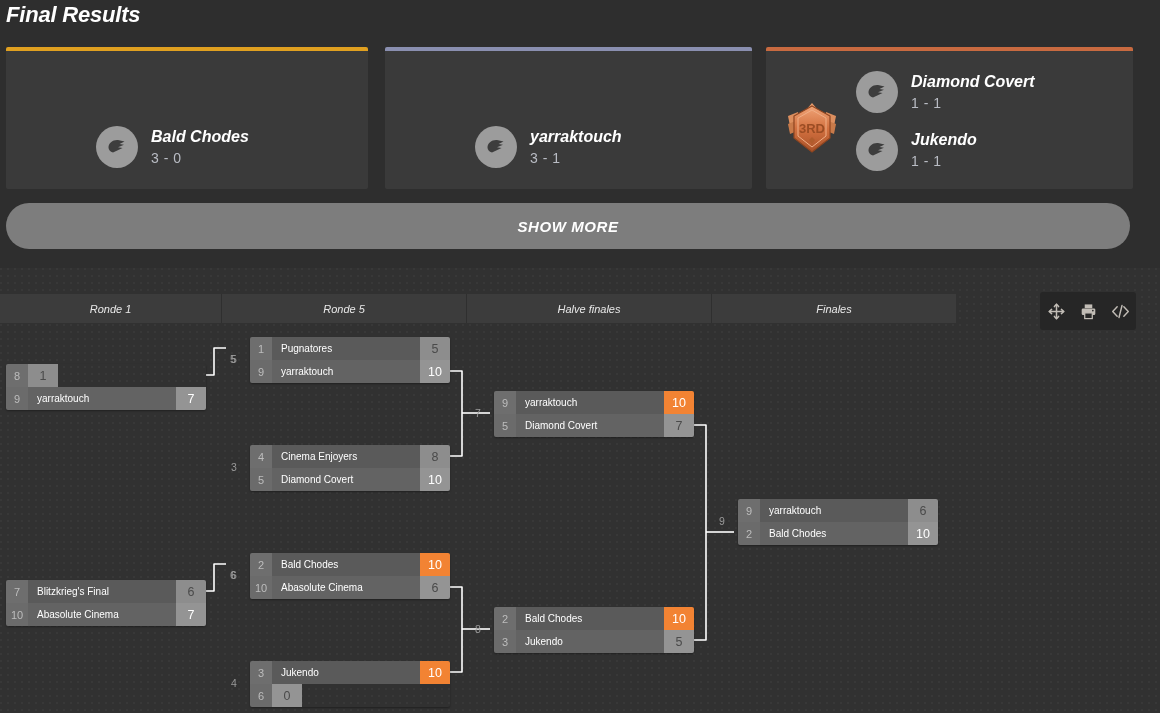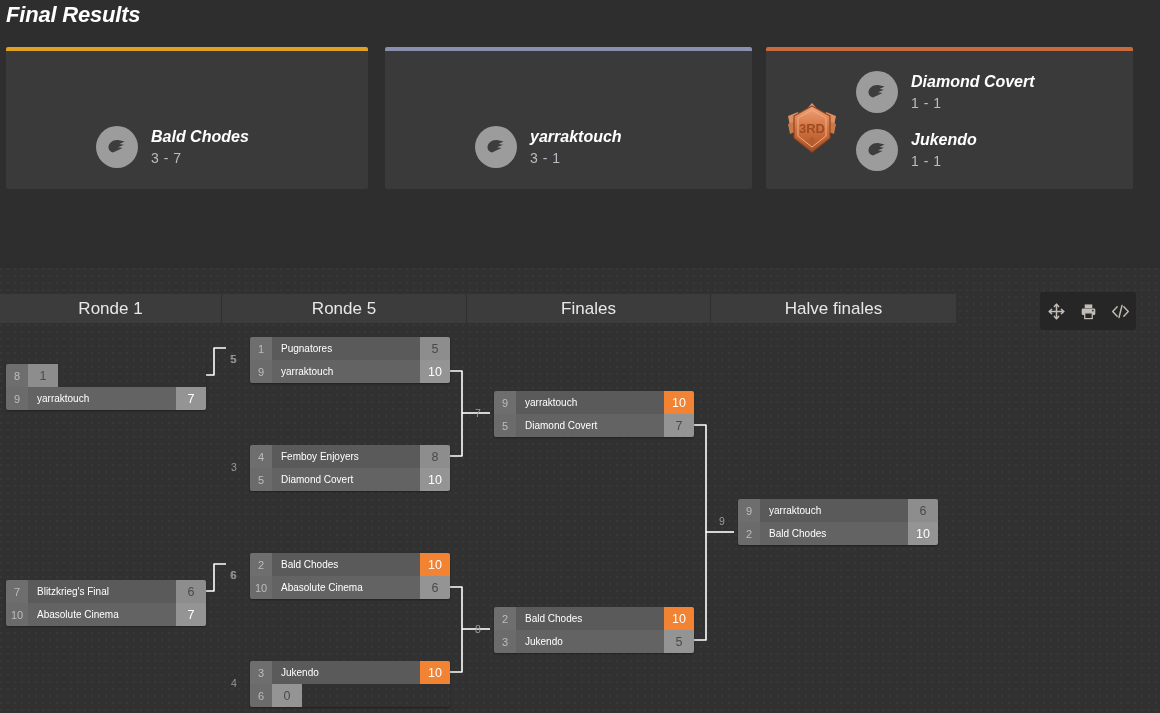--- a/index.html
+++ b/index.html
@@ -65,22 +65,22 @@
     background-color:#313131;
     background-image:
       radial-gradient(circle at 1px 1px, rgba(255,255,255,0.035) 1px, transparent 1.4px);
     background-size: 7px 7px;
     overflow:hidden;
   }
 
   .round-tabs { position:absolute; left:0; top:26px; width:956px; height:29px; display:flex; }
   .round-tab {
     height:29px; background:#3c3c3c; color:#e8e8e8;
-    font-size:17px; display:flex; align-items:center; justify-content:center;
-    border-right:1px solid #2f2f2f; cursor:pointer;
+    font-size:11px; display:flex; align-items:center; justify-content:center;
+    border-right:1px solid #2f2f2f; cursor:pointer;font-style:italic;
   }
   .round-tab:last-child { border-right:none; }
   .rt-0 { width:222px; }
   .rt-1 { width:245px; }
   .rt-2 { width:245px; }
   .rt-3 { width:244px; }
 
   .bracket-tools {
     position:absolute; right:24px; top:24px; width:96px; height:38px;
     background:#262626; border-radius:3px;
@@ -138,21 +138,21 @@
         <div class="card-inner">
           <div class="team-row" style="left:90px; top:75px;">
             <div class="team-logo">
               <svg width="26" height="26" viewBox="0 0 26 26">
                 <path d="M4.5 13.5 C4.5 9 9 5.5 14 6 L20.5 7.5 L15.5 10 L20 10.8 L14 13.3 L18.5 14
                          L9 18.5 C6 17.6 4.5 15.8 4.5 13.5 Z" fill="#3d3d3d"></path>
               </svg>
             </div>
             <div class="team-meta">
               <div class="team-name">Bald Chodes</div>
-              <div class="team-score">3 - 7</div>
+              <div class="team-score">3 - 0</div>
             </div>
           </div>
         </div>
       </div>
 
       <div class="podium-card pc-2" style="border-top-color:#8a8fb0">
         <div class="card-inner">
           <div class="team-row" style="left:90px; top:75px;">
             <div class="team-logo">
               <svg width="26" height="26" viewBox="0 0 26 26">
@@ -211,29 +211,30 @@
             </div>
             <div class="team-meta">
               <div class="team-name">Jukendo</div>
               <div class="team-score">1 - 1</div>
             </div>
           </div>
         </div>
       </div>
     </div>
 
+    <button class="show-more">SHOW MORE</button>
   </section>
 
   <section class="bracket-section">
 
     <div class="round-tabs">
       <div class="round-tab rt-0">Ronde 1</div>
       <div class="round-tab rt-1">Ronde 5</div>
+      <div class="round-tab rt-2">Halve finales</div>
       <div class="round-tab rt-3">Finales</div>
-      <div class="round-tab rt-2">Halve finales</div>
     </div>
 
     <div class="bracket-tools">
       <div class="tool-btn">
         <svg width="17" height="17" viewBox="0 0 17 17" fill="none" stroke="#c2bdb6" stroke-width="1.5" stroke-linecap="round" stroke-linejoin="round">
           <path d="M8.5 1.5 V15.5 M1.5 8.5 H15.5"></path>
           <path d="M8.5 1.2 L6.4 3.6 M8.5 1.2 L10.6 3.6"></path>
           <path d="M8.5 15.8 L6.4 13.4 M8.5 15.8 L10.6 13.4"></path>
           <path d="M1.2 8.5 L3.6 6.4 M1.2 8.5 L3.6 10.6"></path>
           <path d="M15.8 8.5 L13.4 6.4 M15.8 8.5 L13.4 10.6"></path>
@@ -311,21 +312,21 @@
         <div class="seed lower">9</div>
         <div class="pname">yarraktouch</div>
         <div class="score win">10</div>
       </div>
     </div>
     <div class="match-num" style="left:231px; top:85px;">5</div>
 
     <div class="match" style="left:250px; top:177px;">
       <div class="match-row">
         <div class="seed">4</div>
-        <div class="pname">Femboy Enjoyers</div>
+        <div class="pname">Cinema Enjoyers</div>
         <div class="score">8</div>
       </div>
       <div class="match-row r2">
         <div class="seed lower">5</div>
         <div class="pname">Diamond Covert</div>
         <div class="score win">10</div>
       </div>
     </div>
     <div class="match-num" style="left:231px; top:193px;">3</div>
 

